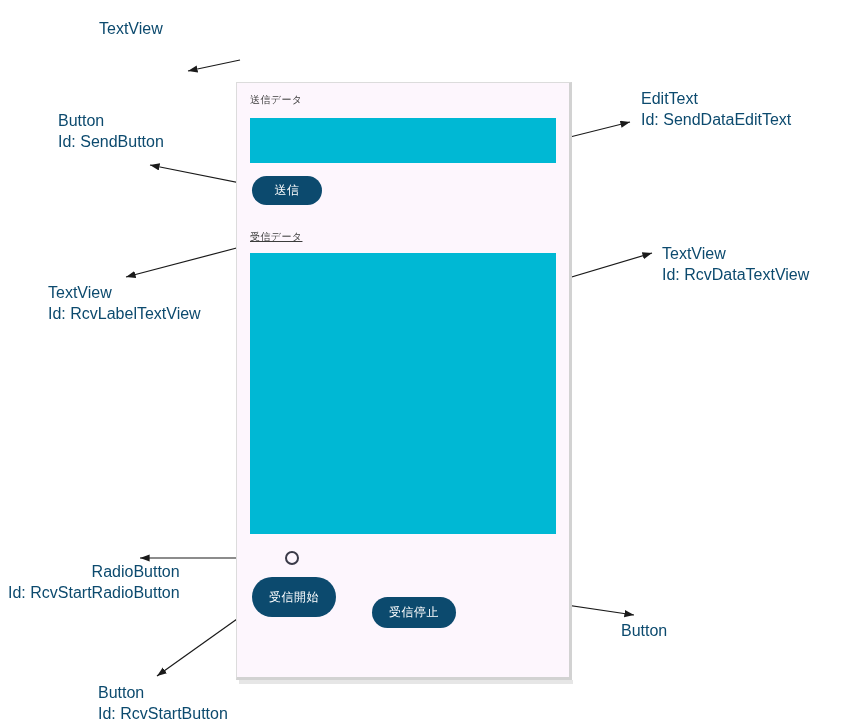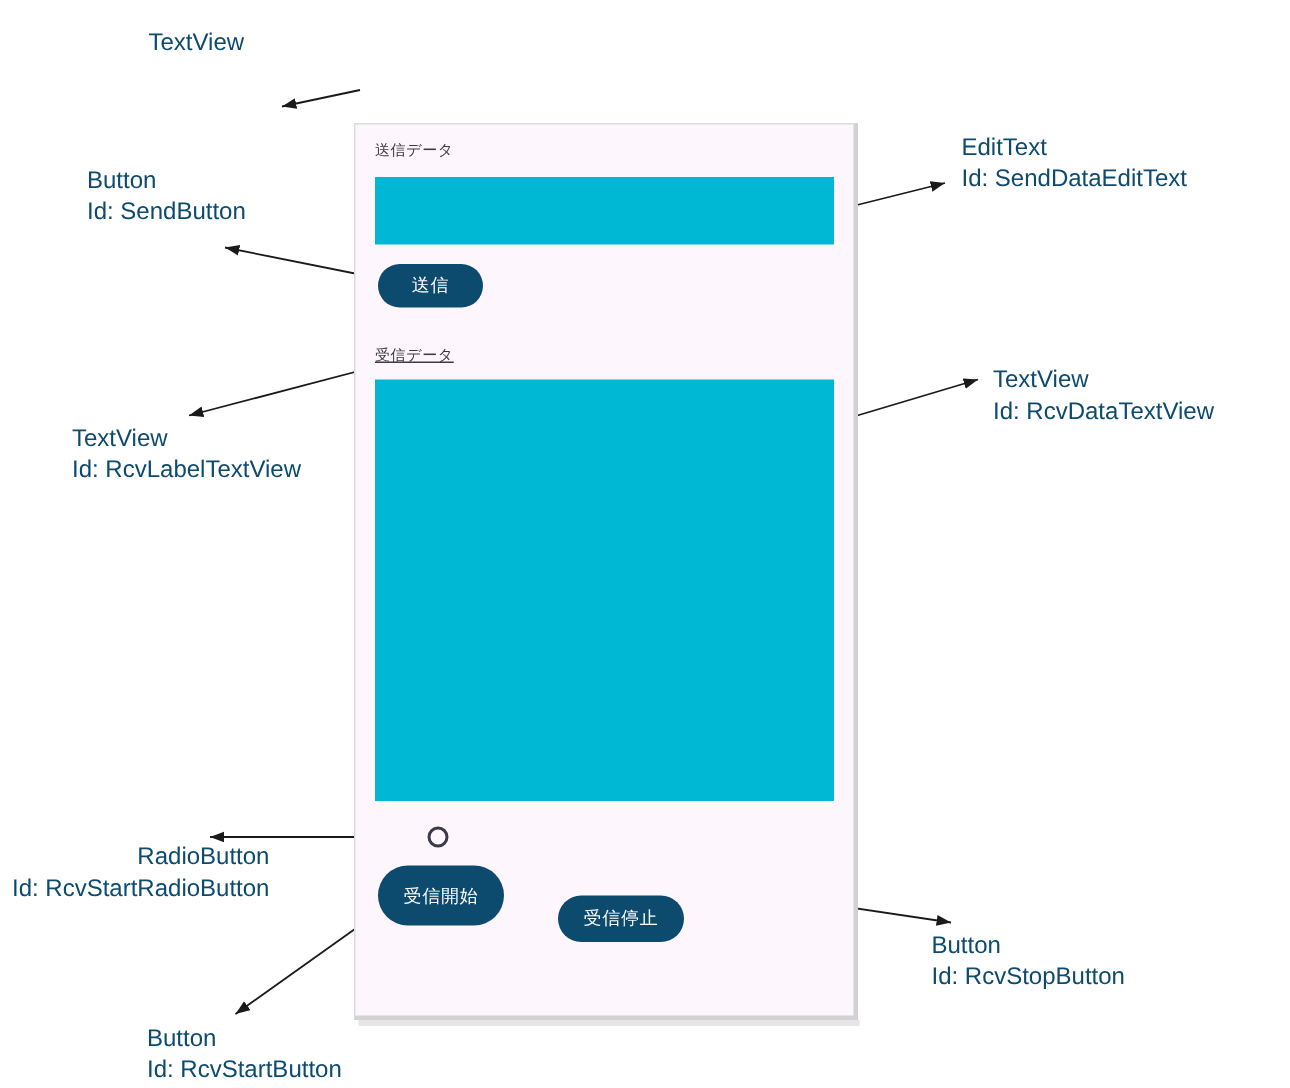--- a/index.html
+++ b/index.html
@@ -187,21 +187,20 @@
     <span class="l2">Id: RcvDataTextView</span>
   </div>
 
   <div class="anno anno-radio">
     <span class="l1">RadioButton</span>
     <span class="l2">Id: RcvStartRadioButton</span>
   </div>
 
   <div class="anno anno-stop-button">
     <span class="l1">Button</span>
-    <span class="l2">Id: RcvStopButton</span>
   </div>
 
   <div class="anno anno-start-button">
     <span class="l1">Button</span>
     <span class="l2">Id: RcvStartButton</span>
   </div>
 
 </div>
 
 </body></html>

